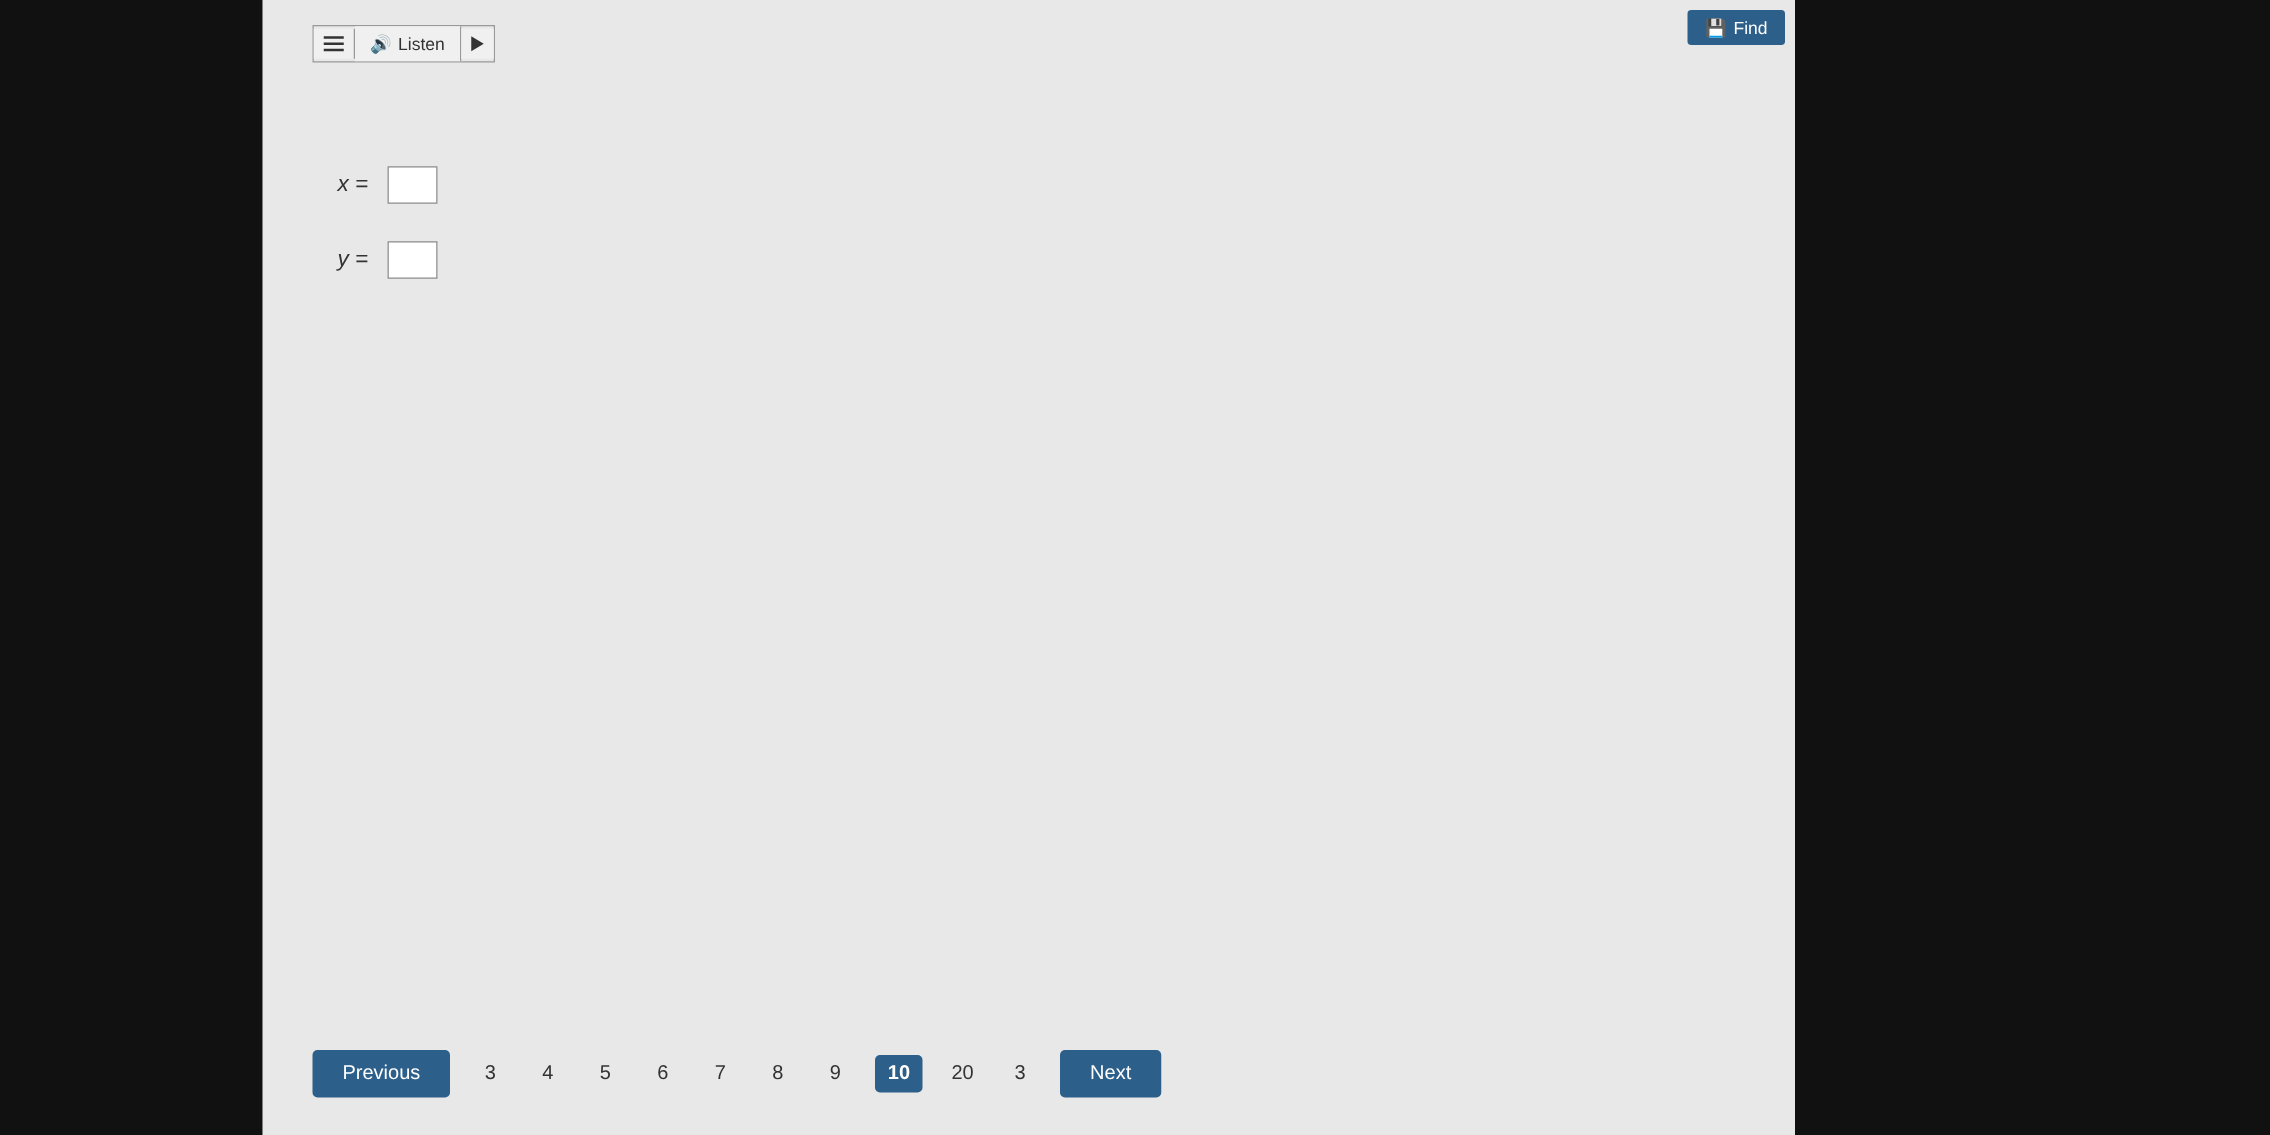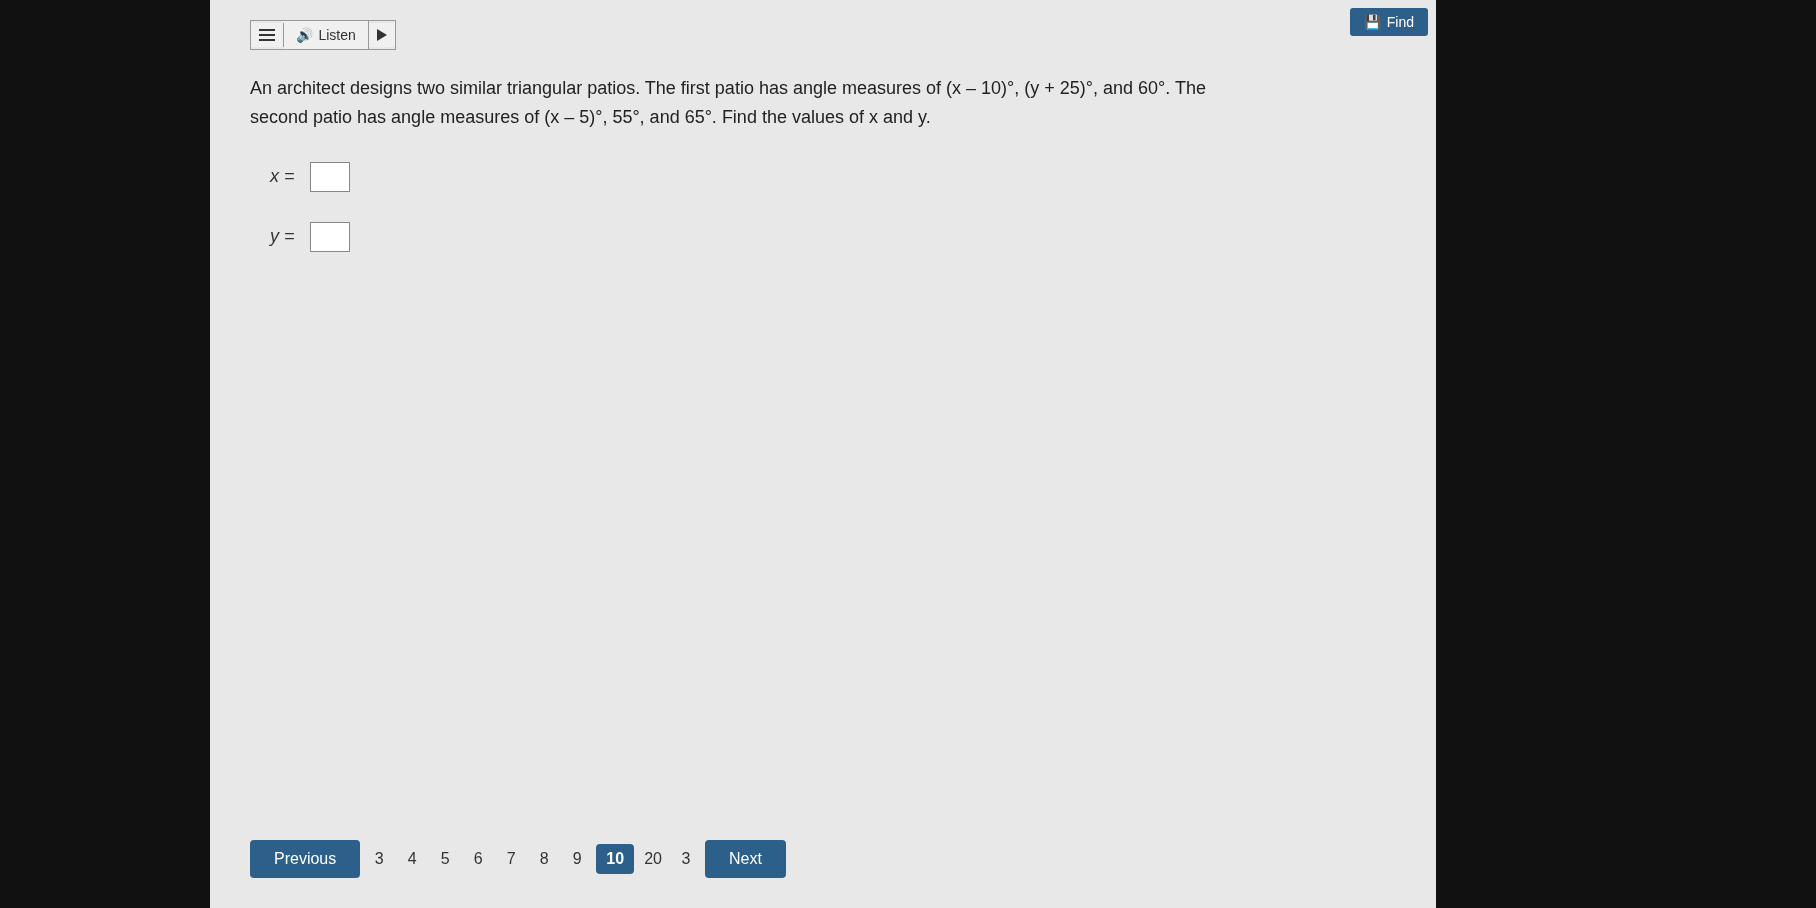--- a/index.html
+++ b/index.html
@@ -156,21 +156,21 @@
       border: 1px solid #888;
       background: white;
       font-size: 16px;
       padding: 2px 4px;
       text-align: center;
     }
 
     .pagination {
       display: flex;
       align-items: center;
-      gap: 5px;
+      gap: 18px;
       margin-top: auto;
     }
 
     .page-btn {
       background-color: #2c5f8a;
       color: white;
       border: none;
       padding: 10px 24px;
       font-size: 16px;
       cursor: pointer;
@@ -230,22 +230,21 @@
       <button class="toolbar-listen-btn">
         <span class="speaker-icon">🔊</span>
         <span>Listen</span>
       </button>
       <button class="toolbar-play-btn">
         <div class="play-triangle"></div>
       </button>
     </div>
 
     <div class="question-text">
-      <span>An architect designs two similar triangular patios. The first patio has angle measures of (x – 10)°, (y + 25)°, and 60°. The</span><br>
-      <span>second patio has angle measures of (x – 5)°, 55°, and 65°. Find the values of x and y.</span>
+      <br>
     </div>
 
     <div class="answer-section">
       <div class="answer-row">
         <span class="answer-label">x =</span>
         <input class="answer-input" type="text" value="" style="">
       </div>
       <div class="answer-row">
         <span class="answer-label">y =</span>
         <input class="answer-input" type="text" value="" style="">

